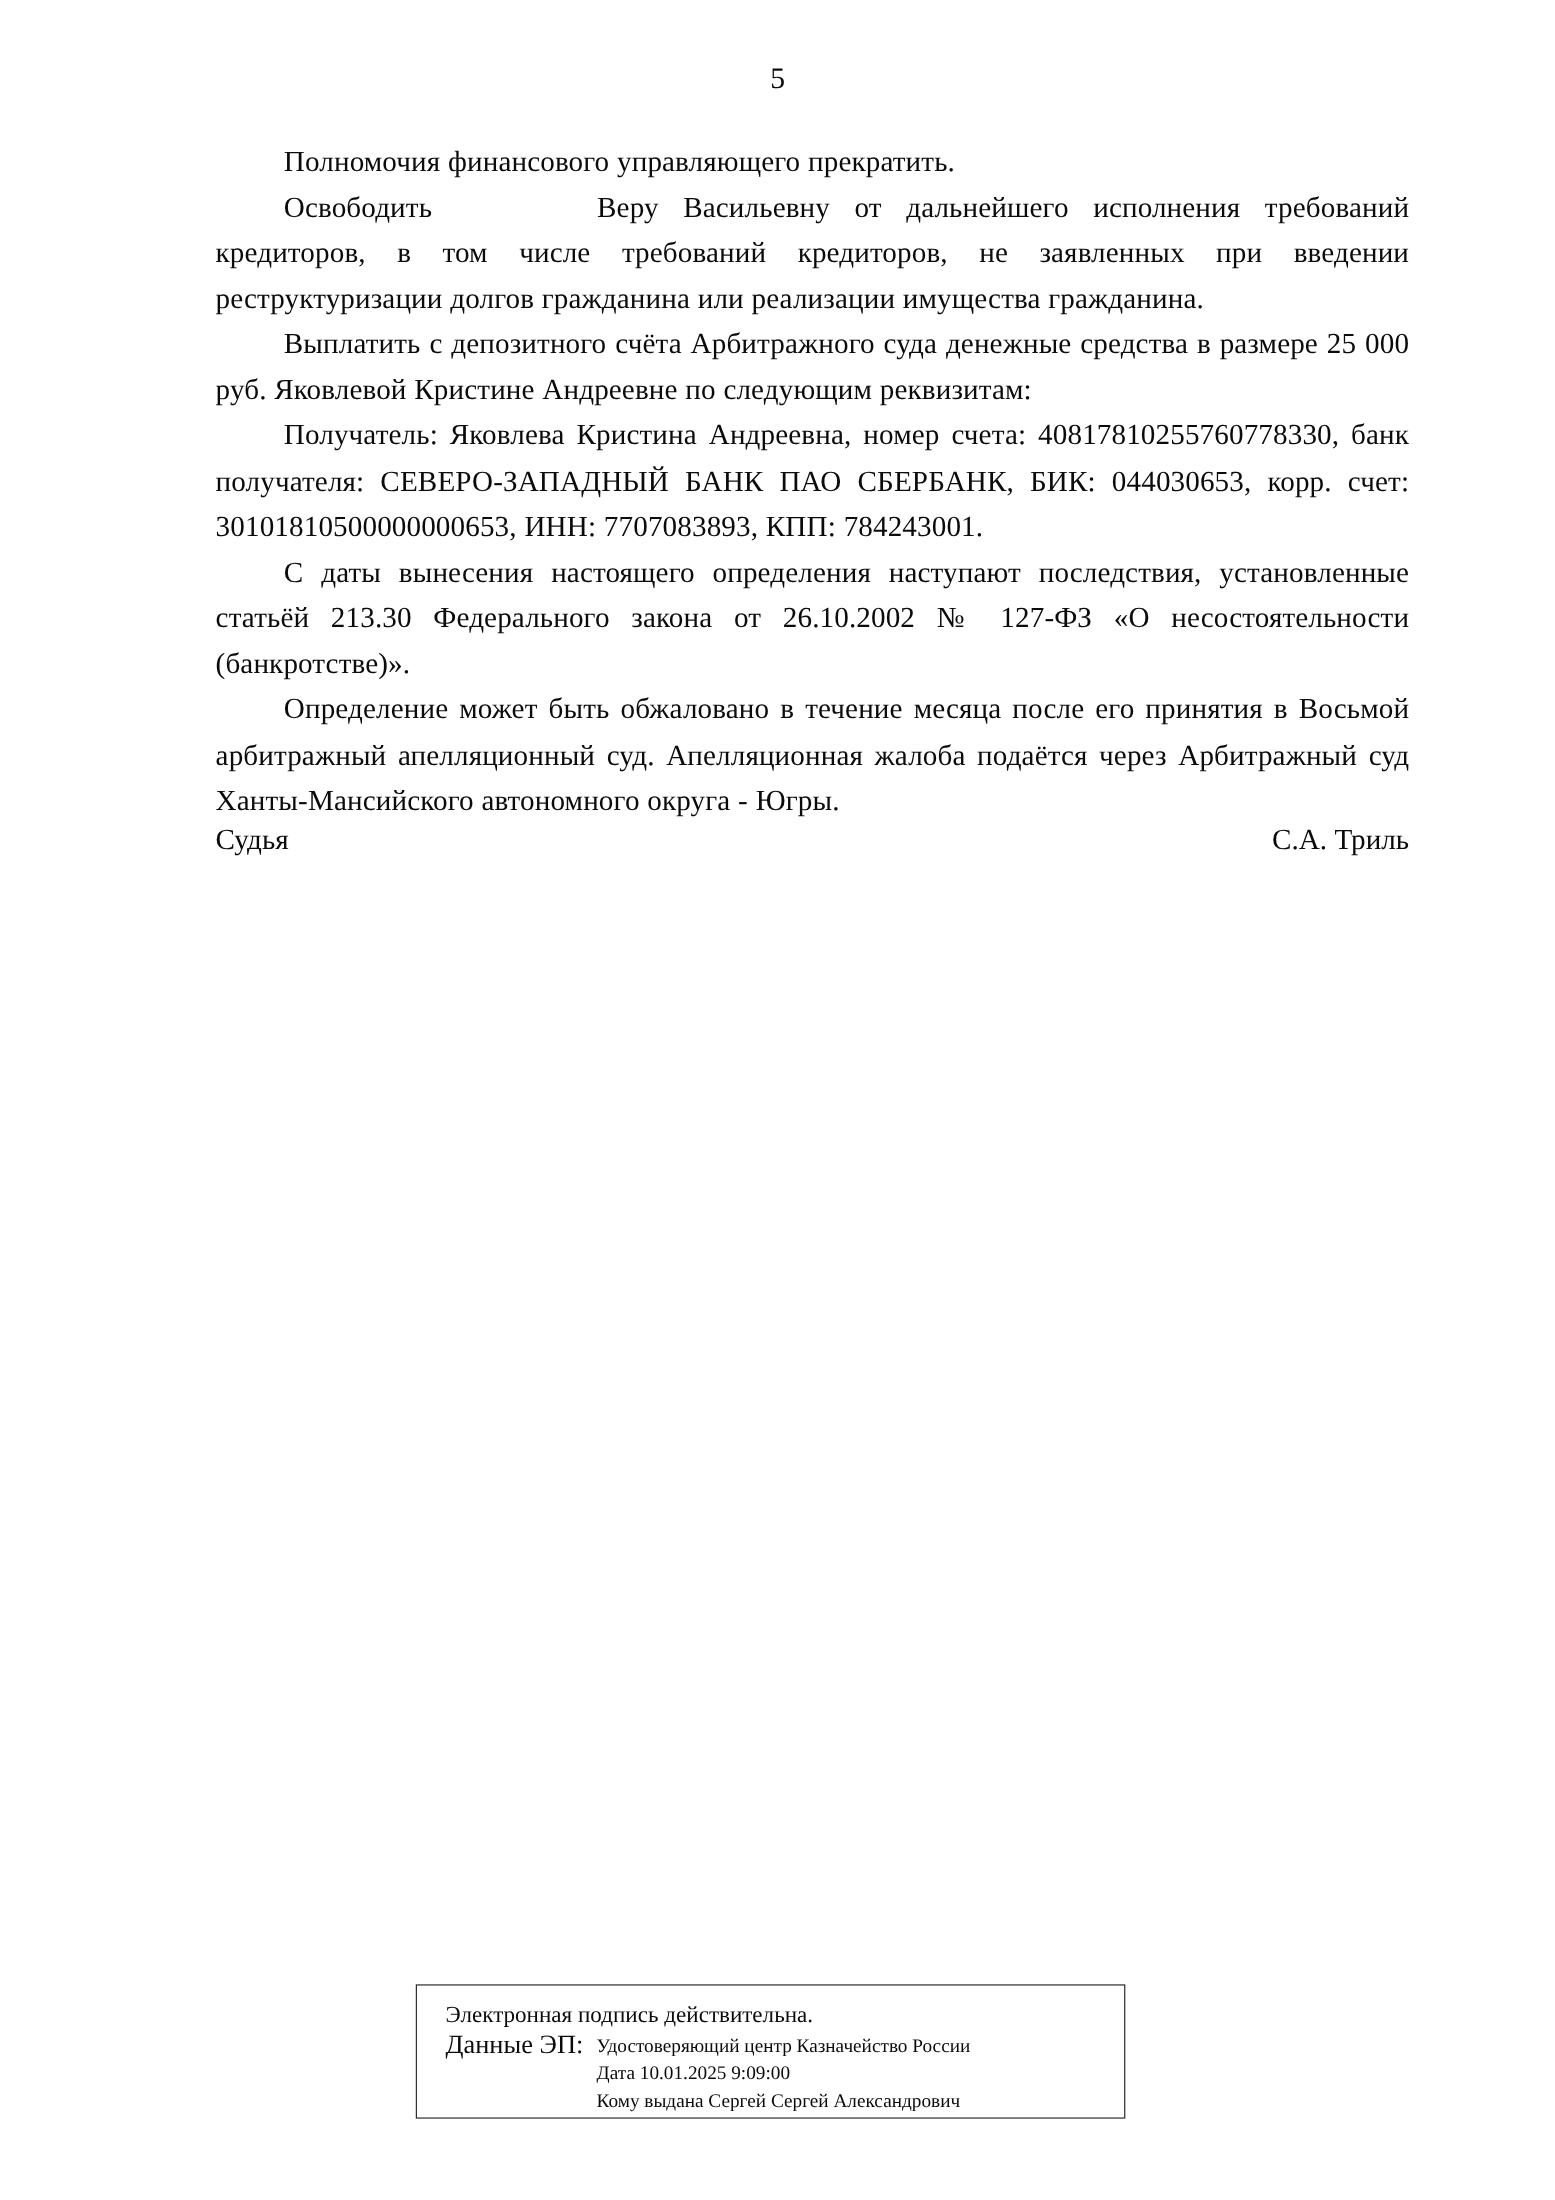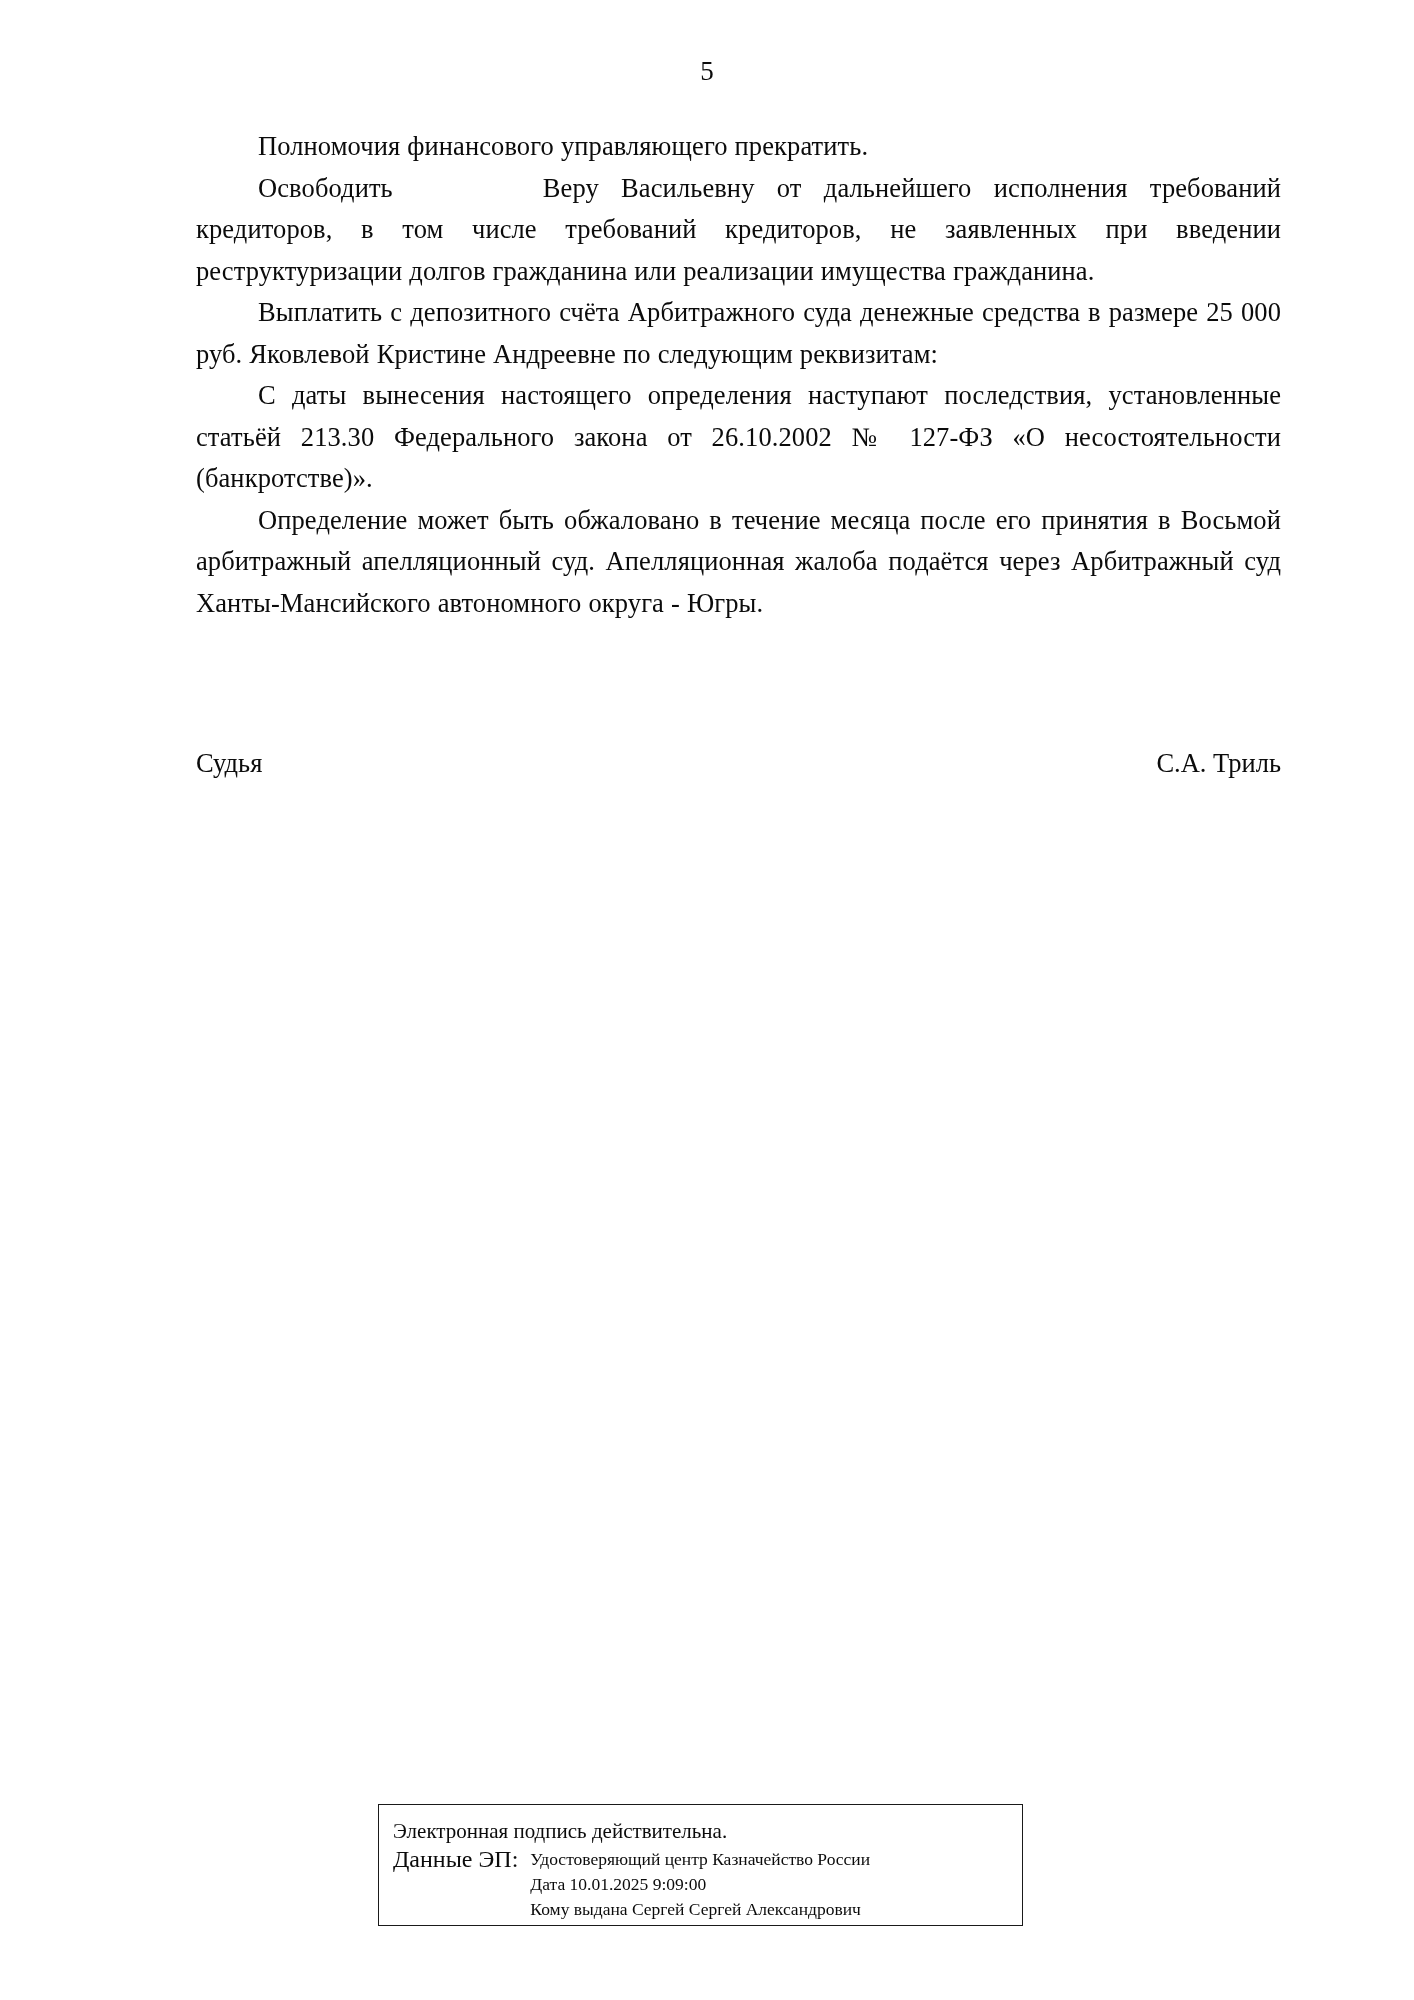--- a/index.html
+++ b/index.html
@@ -67,21 +67,21 @@
   .sig-name { white-space: nowrap; }
 
   .esign-box {
     position: absolute;
     left: 378px;
     top: 1804px;
     width: 645px;
     height: 122px;
     border: 1.6px solid #1a1a1a;
     box-sizing: border-box;
-    padding: 12px 0 0 14px;
+    padding: 12px 0 0 26px;
   }
   .esign-title {
     font-size: 21px;
     line-height: 28px;
     white-space: nowrap;
   }
   .esign-body {
     display: flex;
     align-items: flex-start;
     margin-top: 2px;
@@ -110,20 +110,21 @@
   <div class="page-number">5</div>
 
   <div class="content">
 
     <p class="para">Полномочия финансового управляющего прекратить.</p>
 
     <p class="para"><span>Освободить</span><span class="gap-word"></span><span>Веру Васильевну от дальнейшего исполнения требований кредиторов, в том числе требований кредиторов, не заявленных при введении реструктуризации долгов гражданина или реализации имущества гражданина.</span></p>
 
     <p class="para">Выплатить с депозитного счёта Арбитражного суда денежные средства в размере 25 000 руб. Яковлевой Кристине Андреевне по следующим реквизитам:</p>
 
+    <p class="para">Получатель: Яковлева Кристина Андреевна, номер счета: 40817810255760778330, банк получателя: СЕВЕРО-ЗАПАДНЫЙ БАНК ПАО СБЕРБАНК, БИК: 044030653, корр. счет: 30101810500000000653, ИНН: 7707083893, КПП: 784243001.</p>
 
     <p class="para">С даты вынесения настоящего определения наступают последствия, установленные статьёй 213.30 Федерального закона от 26.10.2002 № 127-ФЗ «О несостоятельности (банкротстве)».</p>
 
     <p class="para">Определение может быть обжаловано в течение месяца после его принятия в Восьмой арбитражный апелляционный суд. Апелляционная жалоба подаётся через Арбитражный суд Ханты-Мансийского автономного округа - Югры.</p>
 
   </div>
 
   <div class="signature-row">
     <span class="sig-role">Судья</span>
     <span class="sig-name">С.А. Триль</span>

